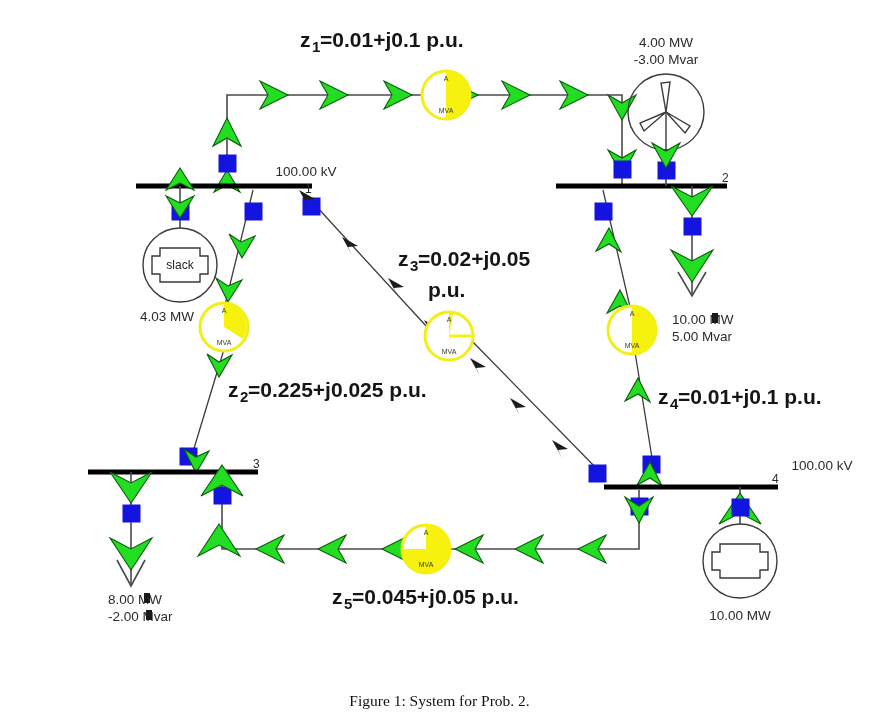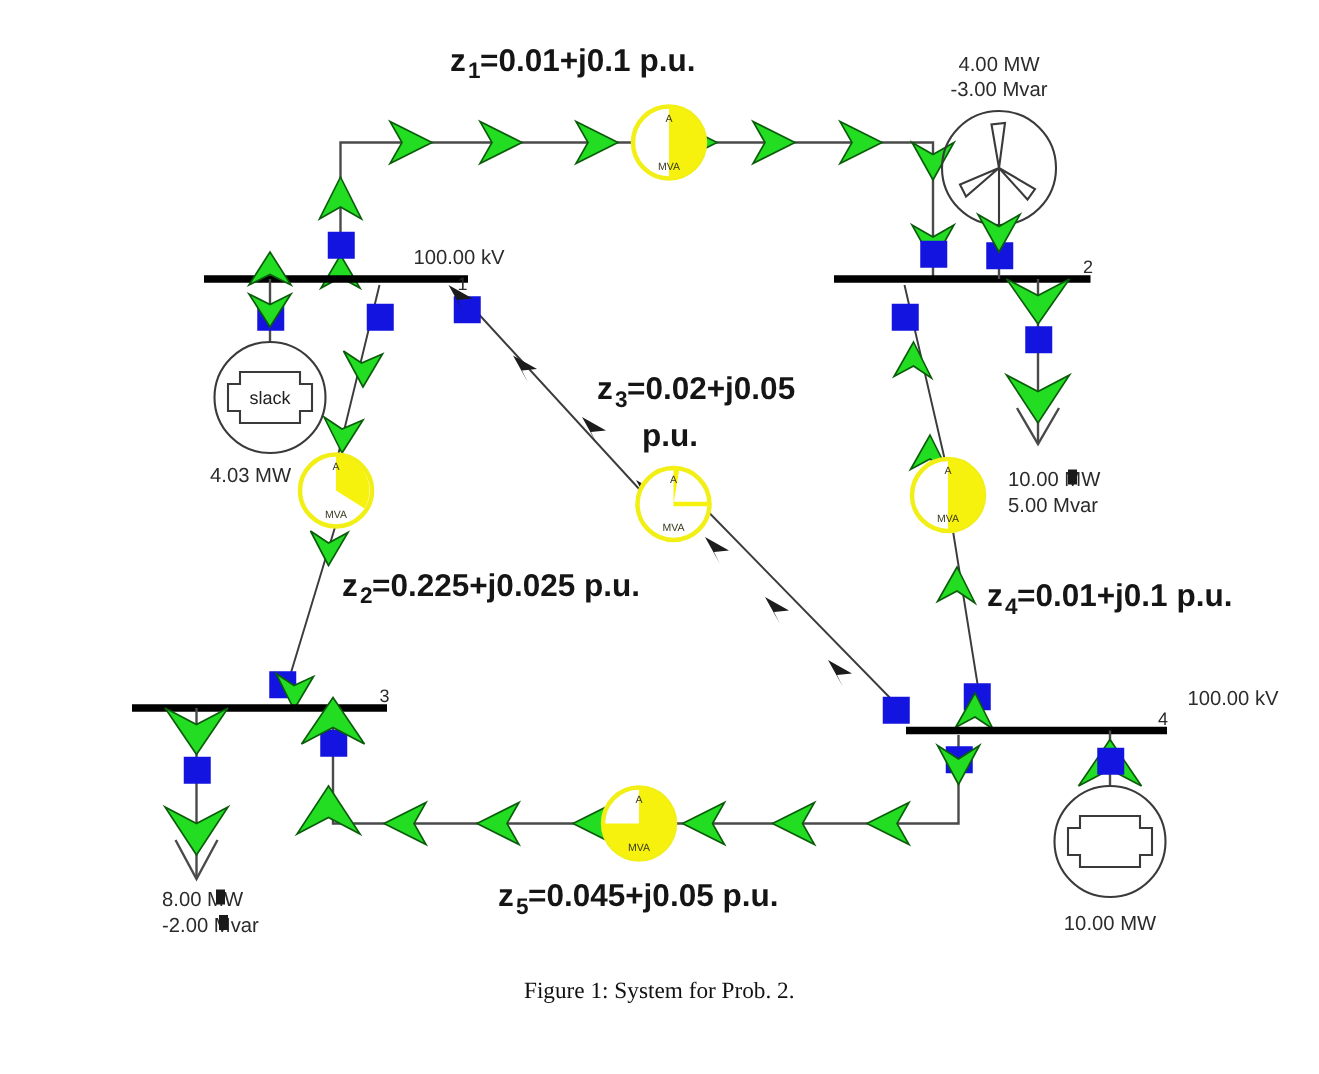--- a/index.html
+++ b/index.html
@@ -99,21 +99,21 @@
   .gauge-fill {
     fill: #f7f20d;
   }
   .tick-arrow {
     fill: #1c1c1c;
     stroke: none;
   }
   .figcaption {
     position: absolute;
     left: 0;
-    top: 652px;
+    top: 692px;
     width: 879px;
     text-align: center;
     font-family: "Liberation Serif", serif;
     font-size: 15.5px;
     color: #111111;
   }
   .glyph-box {
     fill: #1a1a1a;
   }
 </style>

